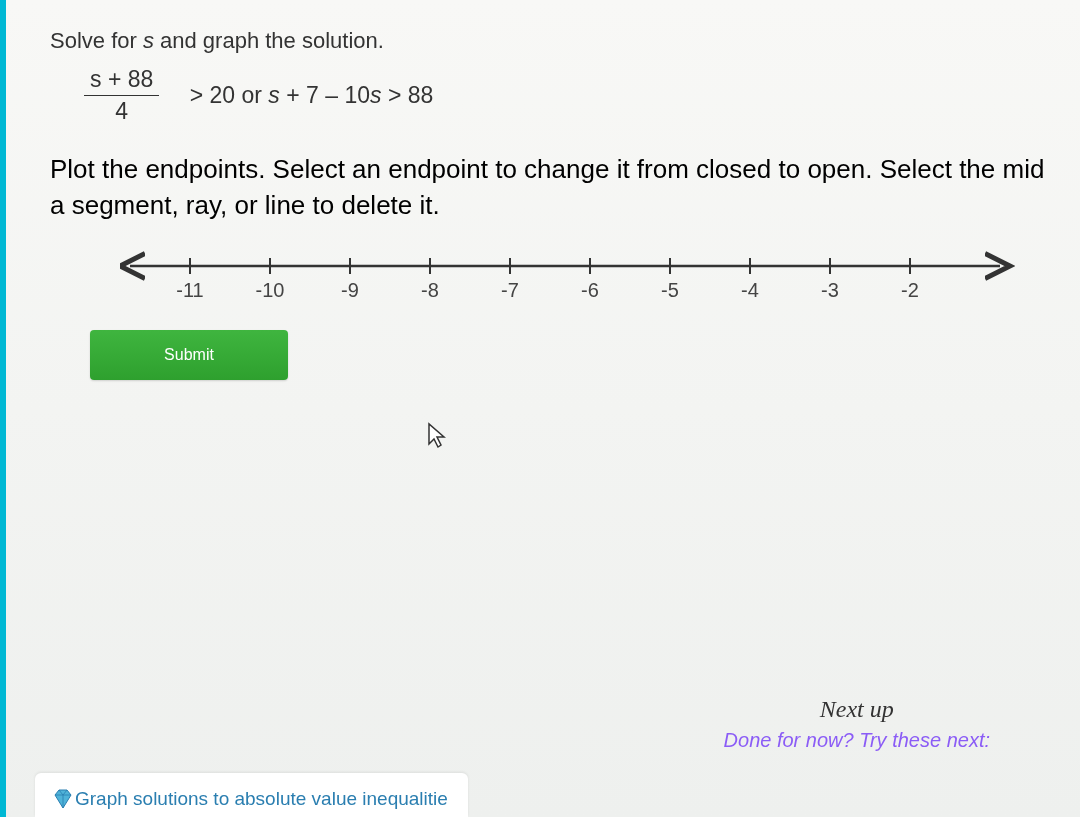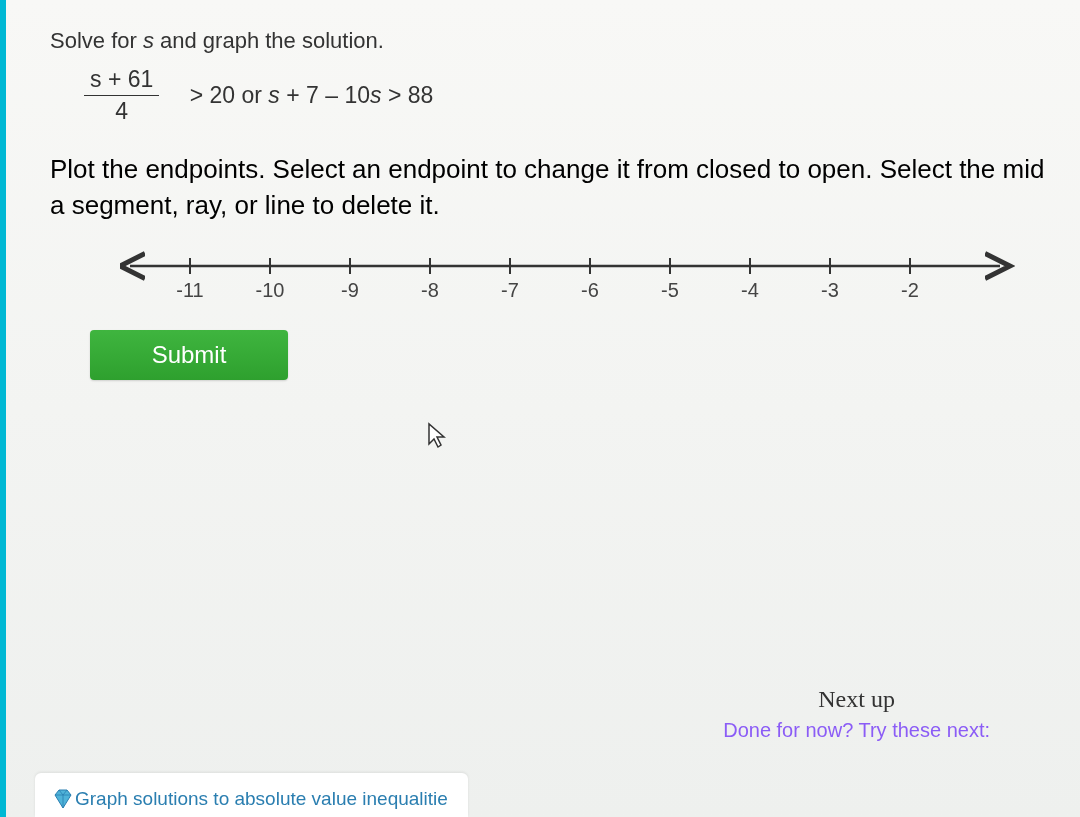--- a/index.html
+++ b/index.html
@@ -79,36 +79,37 @@
       text-anchor: middle;
     }
     .submit-btn {
       margin: 18px 0 0 40px;
       width: 198px;
       height: 50px;
       background: linear-gradient(to bottom, #3fb53f, #2ea02e);
       border: none;
       border-radius: 4px;
       color: #fff;
-      font-size: 24px;
+      font-size: 16px;
       font-weight: 500;
       cursor: pointer;
       box-shadow: 0 1px 2px rgba(0,0,0,0.15);
     }
     .cursor-pointer {
       position: absolute;
       top: 422px;
       left: 427px;
       pointer-events: none;
     }
     .nextup {
       position: absolute;
       right: 90px;
-      bottom: 75px;
+      bottom: 65px;
       text-align: center;
+      font-style: italic;
     }
     .nextup-title {
       font-family: Georgia, serif;
       font-size: 24px;
       color: #333;
       margin-bottom: 6px;
     }
     .nextup-sub {
       font-size: 20px;
       color: #8b5cf6;
@@ -142,21 +143,21 @@
 
 <div class="left-edge"></div>
 
 <div class="content">
   <div class="instruction">
     Solve for <span class="italic-s">s</span> and graph the solution.
   </div>
 
   <div class="equation">
     <span class="fraction">
-      <span class="numer">s + 61</span>
+      <span class="numer">s + 88</span>
       <span class="denom">4</span>
     </span>
     <span class="eq-rest">
       &nbsp;&gt;&nbsp;20 or <span class="italic-s">s</span> + 7 – 10<span class="italic-s">s</span> &gt; 88
     </span>
   </div>
 
   <div class="hint">
     <div>Plot the endpoints. Select an endpoint to change it from closed to open. Select the mid</div>
     <div>a segment, ray, or line to delete it.</div>

